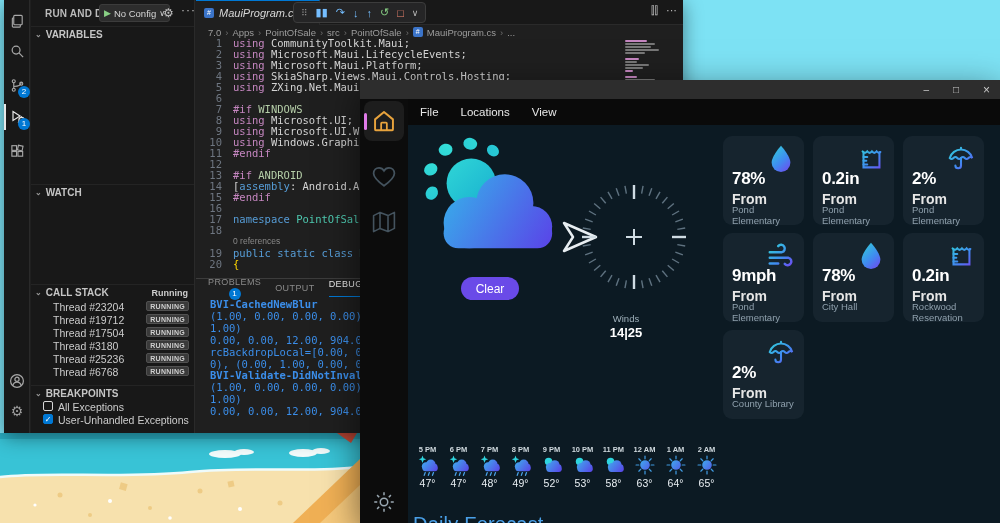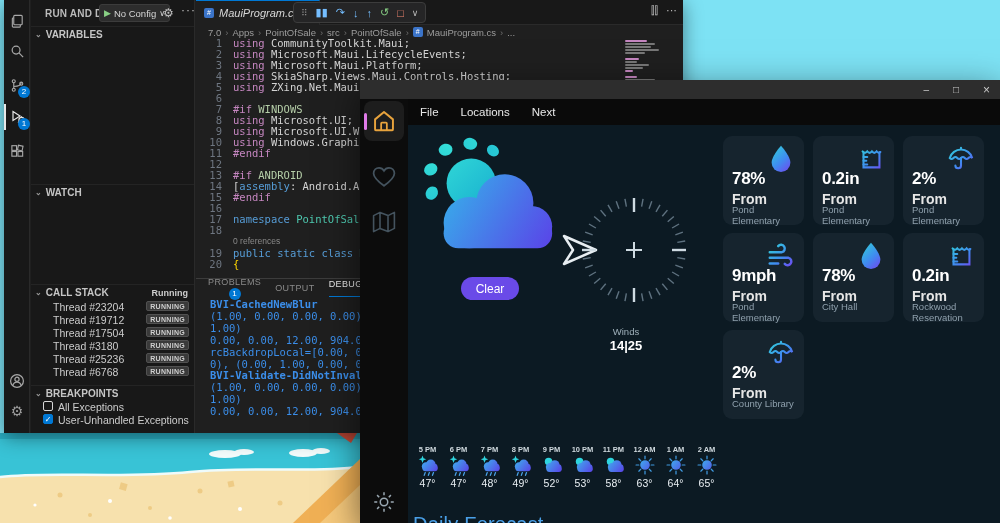--- a/index.html
+++ b/index.html
@@ -78,21 +78,21 @@
   .w-nav.active { background:#1d1d1d; }
   .nav-pill { position:absolute; left:0px; top:12px; width:3px; height:17px; border-radius:2px; background:#e07ae8; }
   .w-menubar { position:absolute; left:48px; top:19px; width:592px; height:26px; background:#0a0a0a; display:flex; align-items:center; gap:22px; padding-left:12px; }
   .menu-item { color:#e8e8e8; font-size:11.5px; }
   .w-content { position:absolute; left:48px; top:45px; width:592px; height:398px; background:#0c1a23; overflow:hidden; }
 
   .hero { position:absolute; left:8px; top:10px; width:148px; }
   .hero-temp { text-align:center; color:#fff; font-size:26px; font-weight:bold; margin-top:4px; }
   .clear-btn { display:block; margin:8px auto 0; width:58px; height:23px; border:none; border-radius:12px; background:#6a4ae8; color:#fff; font-size:12px; font-family:inherit; }
 
-  .gauge-wrap { position:absolute; left:148px; top:55px; width:140px; text-align:center; }
+  .gauge-wrap { position:absolute; left:148px; top:42px; width:140px; text-align:center; }
   .gauge-label { color:#9fb0ba; font-size:9.5px; margin-top:2px; }
   .gauge-value { color:#fff; font-size:13px; font-weight:bold; margin-top:1px; }
 
   .cards { position:absolute; left:315px; top:11px; width:270px; display:grid; grid-template-columns:repeat(3,81px); grid-auto-rows:89px; gap:8px 9px; }
   .card { background:#16242e; border-radius:9px; padding:7px 9px; position:relative; }
   .card-icon { position:absolute; top:7px; right:8px; }
   .card-value { position:absolute; left:9px; top:33px; color:#fff; font-size:17px; font-weight:bold; letter-spacing:-.3px; }
   .card-from { position:absolute; left:9px; top:55px; color:#e6e6e6; font-size:14px; font-weight:bold; }
   .card-loc { position:absolute; left:9px; top:68px; color:#8fa0ad; font-size:9.5px; line-height:11px; width:66px; }
 
@@ -389,21 +389,21 @@
         <svg width="24" height="24" viewBox="0 0 32 32" fill="none" stroke="#9aa8b2" stroke-width="2">
           <circle cx="16" cy="16" r="5"></circle>
             <path d="M16 3 v4 M16 25 v4 M3 16 h4 M25 16 h4 M6.8 6.8 l2.8 2.8 M22.4 22.4 l2.8 2.8 M25.2 6.8 l-2.8 2.8 M9.6 22.4 l-2.8 2.8"></path>
         </svg>
       </div>
     </div>
 
     <div class="w-menubar">
       <span class="menu-item">File</span>
       <span class="menu-item">Locations</span>
-      <span class="menu-item">Next</span>
+      <span class="menu-item">View</span>
     </div>
 
     <div class="w-content">
 
       <div class="hero">
         <svg width="148" height="130" viewBox="0 0 150 130">
           <g fill="url(#gSun)">
             <circle cx="56" cy="48" r="25"></circle>
             <ellipse cx="16" cy="58" rx="6" ry="7" transform="rotate(30 16 58)"></ellipse>
             <ellipse cx="15" cy="34" rx="6" ry="7" transform="rotate(60 15 34)"></ellipse>

